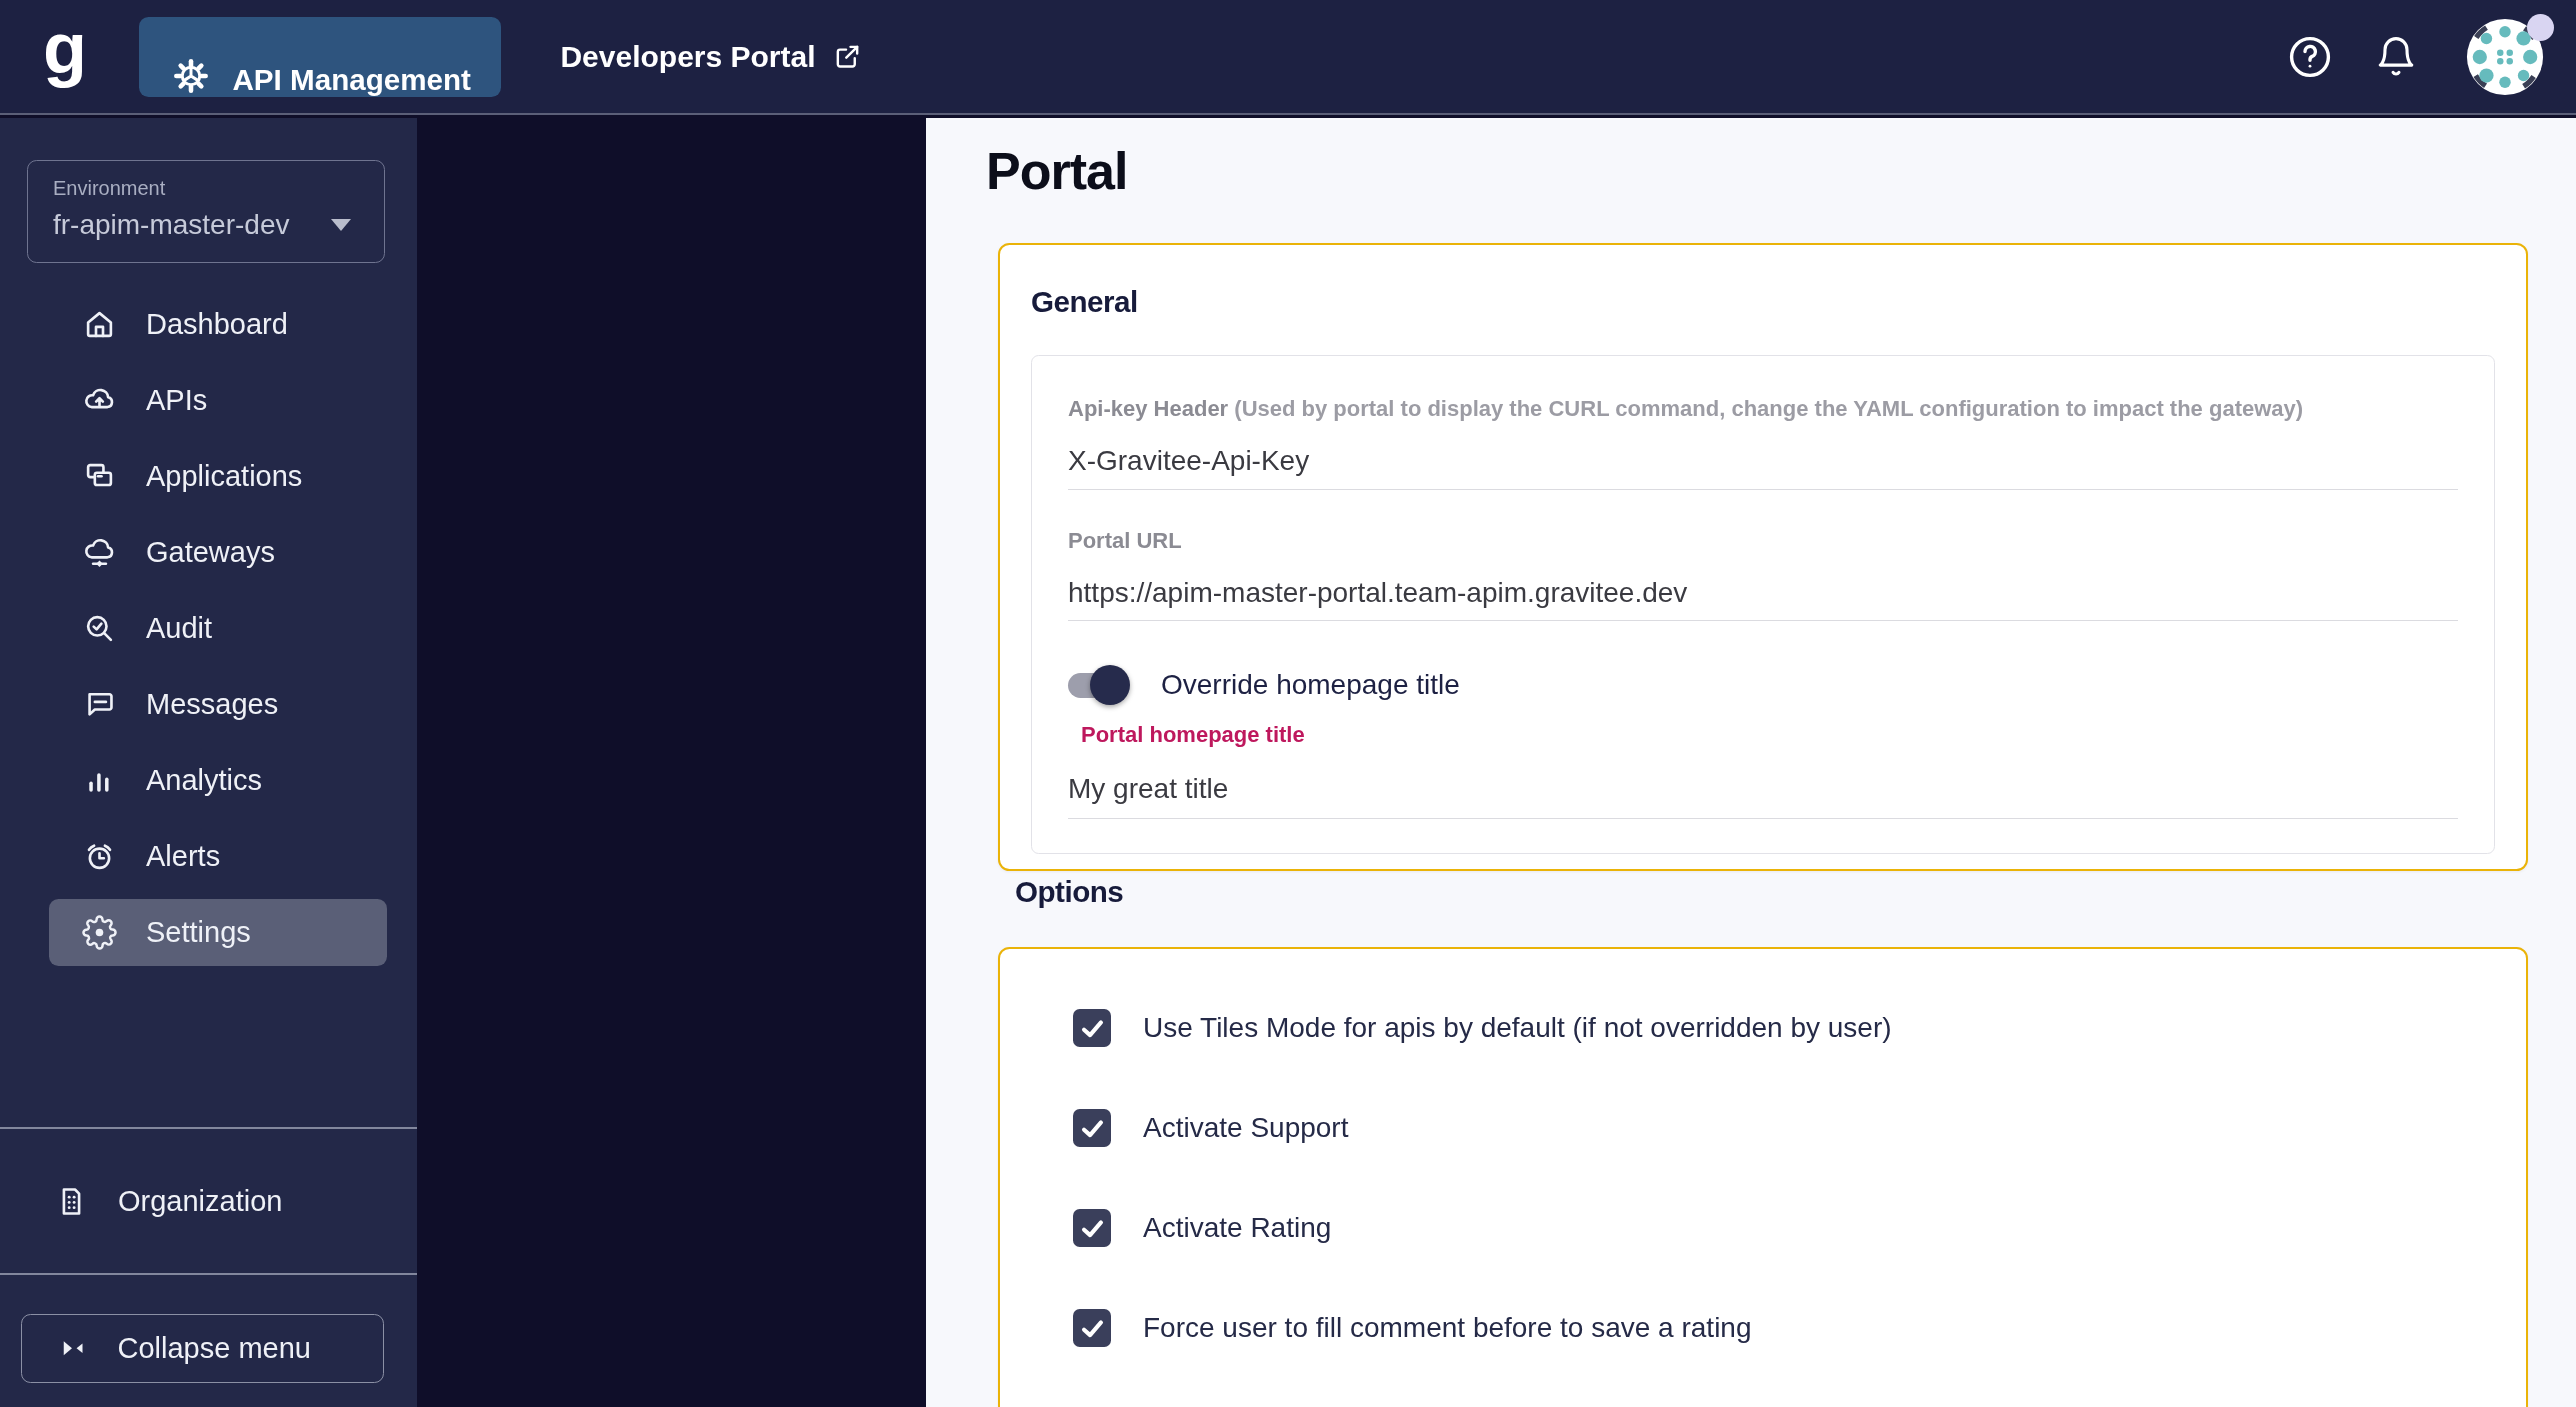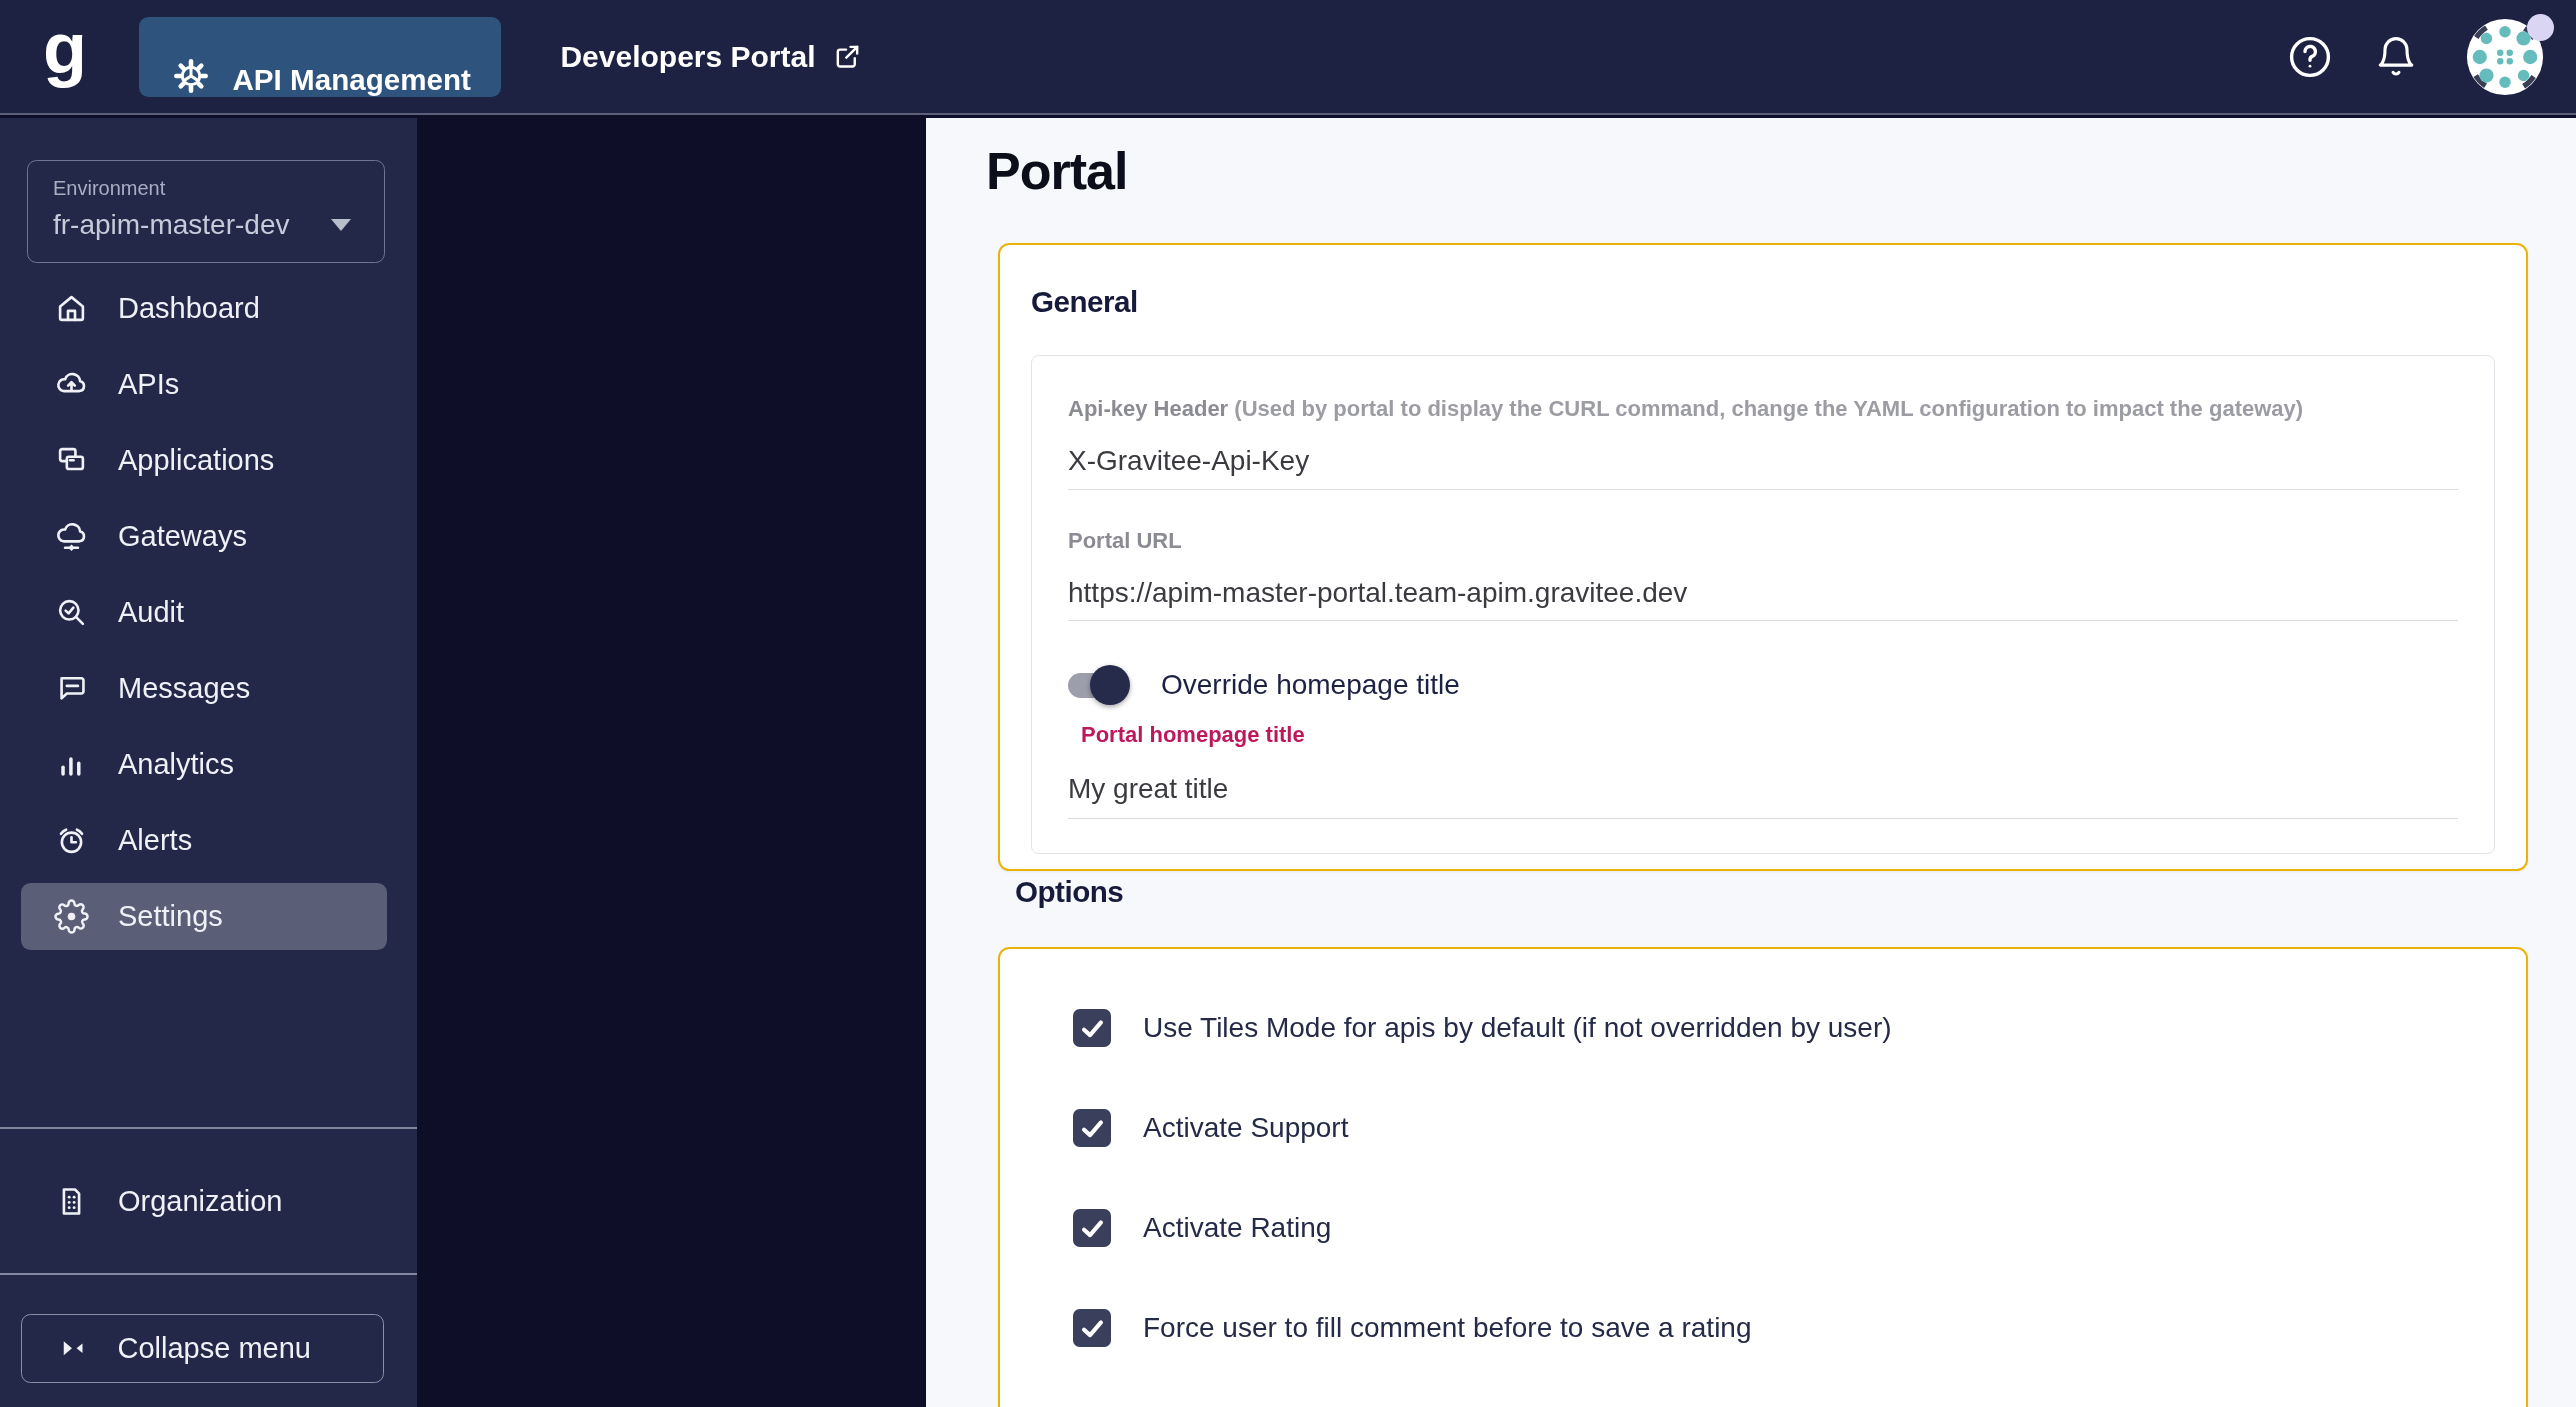--- a/index.html
+++ b/index.html
@@ -18,21 +18,21 @@
   .avatar{position:relative;width:78px;height:78px;cursor:pointer;}
   .avatar-badge{position:absolute;top:-3.8px;right:-9.5px;width:27px;height:27px;border-radius:50%;background:#d9d5f2;}
 
   
   .sidebar{position:absolute;left:0;top:118px;bottom:0;width:417px;background:#232848;z-index:2;}
   .env-box{position:absolute;left:27px;top:42px;width:358px;height:103px;border:1.9px solid #6f7490;border-radius:9.5px;box-sizing:border-box;padding:16px 25px 0 25px;cursor:pointer;}
   .env-label{font-size:20px;color:#a9aec2;margin-bottom:8.6px;}
   .env-row{display:flex;align-items:center;justify-content:space-between;font-size:28px;color:#c6cad9;}
   .caret{width:0;height:0;border-left:10.5px solid transparent;border-right:10.5px solid transparent;border-top:12.4px solid #b9bdcc;margin-right:7.6px;}
 
-  .nav{position:absolute;left:0;top:152px;right:0;}
+  .nav{position:absolute;left:0;top:168px;right:0;padding-left:28px;}
   .nav-item{height:76px;display:flex;align-items:center;padding-left:54px;gap:29px;color:#eff1f7;font-size:29px;cursor:pointer;}
   .nav-item.selected{height:67px;margin:4.8px 30.5px 4.8px 21px;padding-left:33px;border-radius:9.5px;background:#5a5f77;}
   .nav-icon{width:35px;height:35px;display:flex;align-items:center;justify-content:center;flex:none;}
 
   .sb-divider{position:absolute;left:0;right:0;height:1.9px;background:rgba(210,214,228,.55);}
   .org-item{position:absolute;left:0;right:0;top:1045px;}
   .collapse-btn{position:absolute;left:21px;top:1196px;width:363px;height:69px;box-sizing:border-box;border:1.9px solid #8b90a5;border-radius:9.5px;background:none;display:flex;align-items:center;padding-left:36px;gap:29px;color:#eff1f7;font-size:29px;font-family:inherit;cursor:pointer;}
 
   
   .subpanel{position:absolute;left:417px;top:118px;bottom:0;width:509px;background:#0f0e29;z-index:1;}

